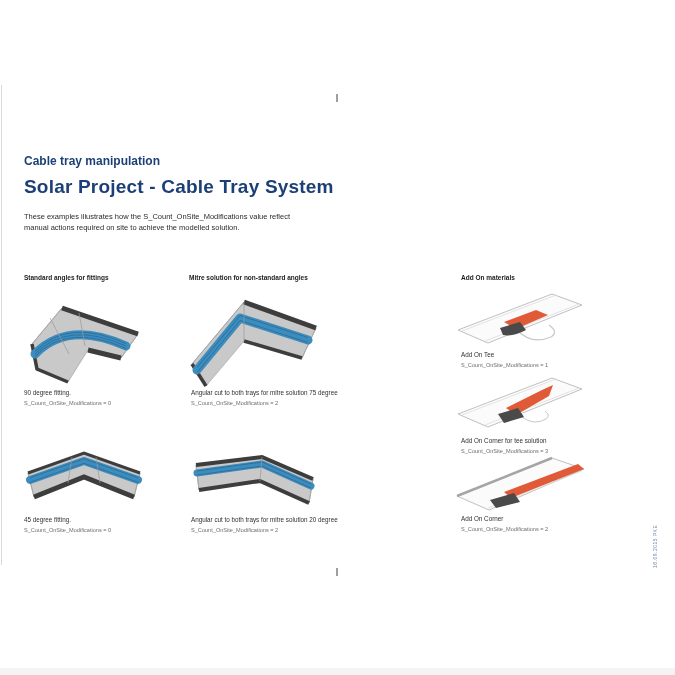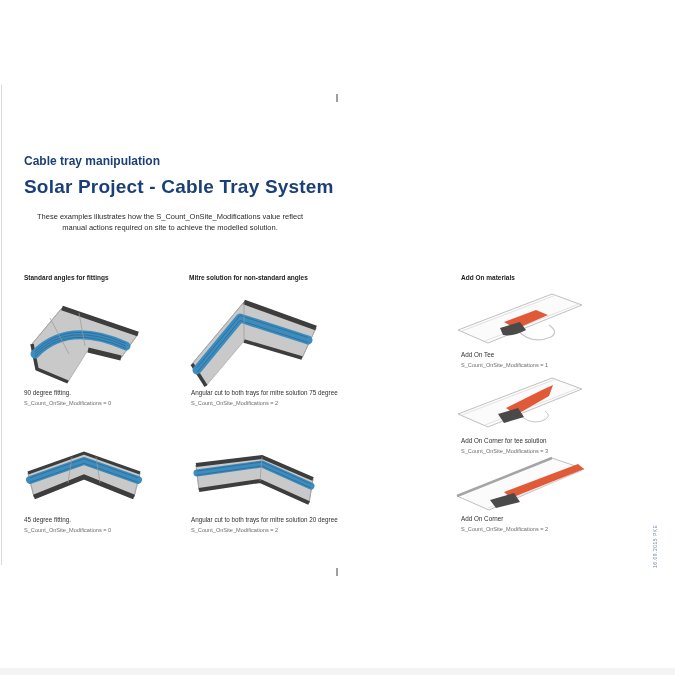--- a/index.html
+++ b/index.html
@@ -4,21 +4,21 @@
 <style>
   html,body{margin:0;padding:0;background:#ffffff;}
   body{font-family:"Liberation Sans", sans-serif; -webkit-font-smoothing:antialiased;}
   .sheet{position:relative;width:675px;height:675px;background:#ffffff;overflow:hidden;}
 
   .page-title{position:absolute;left:24px;top:136px;font-size:19px;font-weight:bold;
     color:var(--title-blue,#1c4076);letter-spacing:.2px;white-space:nowrap;margin-top:40px;}
   .page-subtitle{position:absolute;left:24px;top:154px;font-size:12px;font-weight:bold;
     color:var(--title-blue,#1c4076);white-space:nowrap;}
   .intro{position:absolute;left:24px;top:212px;width:292px;font-size:7.5px;line-height:1.4;
-    color:#2b2b2b;text-align:center;}
+    color:#2b2b2b;}
 
   .col-header{position:absolute;font-size:6.5px;font-weight:bold;color:#1c1c1c;white-space:nowrap;}
   .caption-block{position:absolute;width:160px;}
   .caption{font-size:6.3px;color:var(--caption-text,#2f2f2f);white-space:nowrap;}
   .mods{font-size:5.6px;color:var(--sub-caption-text,#6e6e6e);margin-top:4px;white-space:nowrap;}
 
   .fig{position:absolute;}
 
   
   .surface{fill:var(--tray-gray,#c9c9c9);stroke:#9a9a9a;stroke-width:.6;}

